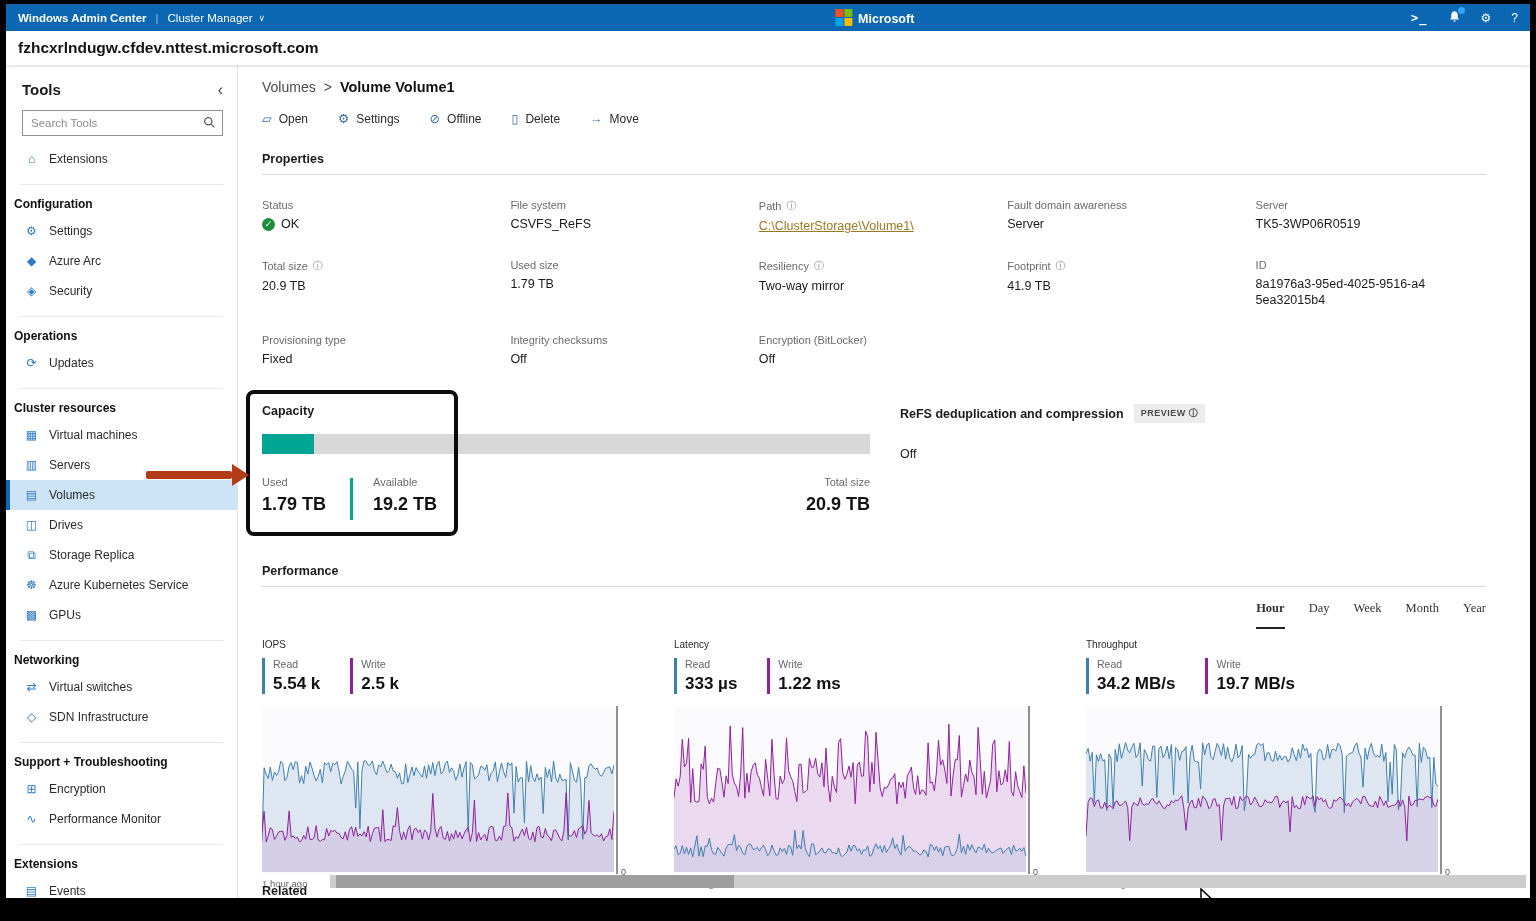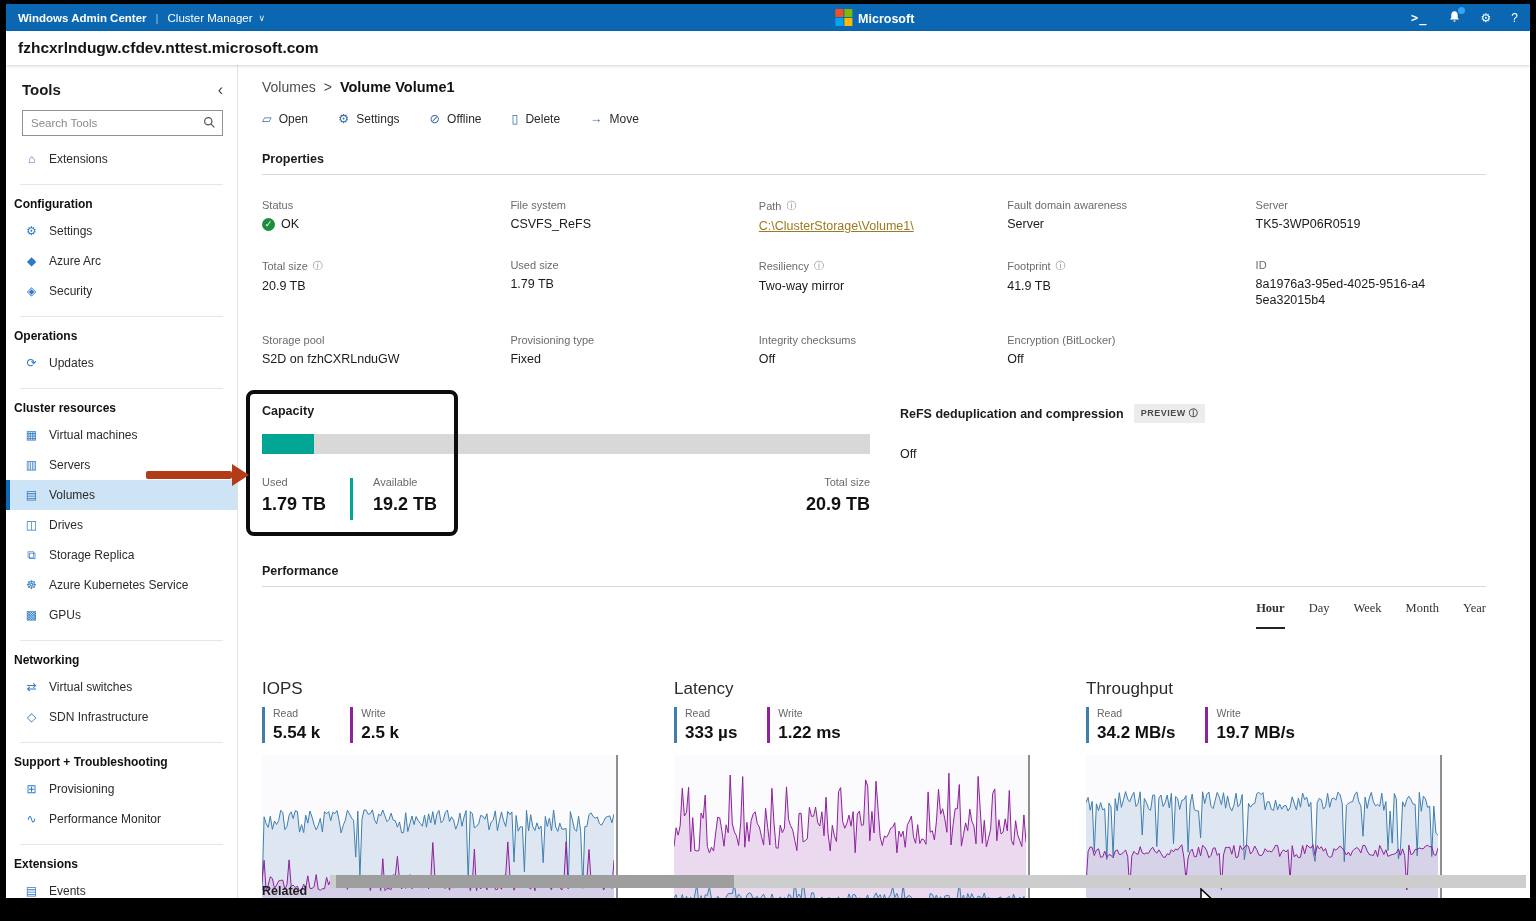--- a/index.html
+++ b/index.html
@@ -98,21 +98,21 @@
                    background:#ececec; padding:3px 7px; cursor:pointer; }
   .dedup-value { margin-top:24px; font-size:12.5px; color:#1b1b1b; }
 
   
   .perf-title { margin-top:44px; }
   .range-tabs { display:flex; justify-content:flex-end; gap:24px; margin-top:14px; font-size:12.5px; color:#333; }
   .range-tab { cursor:pointer; padding-bottom:11px;font-family:Liberation Serif, serif; }
   .range-tab.selected { font-weight:bold; border-bottom:2px solid #222; }
 
   .charts-row { display:flex; gap:56px; margin-top:10px; }
-  .chart-title { font-size:17px; color:#2b2b2b;margin-top:40px; }
+  .chart-title { font-size:10px; color:#2b2b2b; }
   .legend { display:flex; gap:30px; margin-top:8px; }
   .legend-item { border-left:3px solid #888; padding-left:8px; display:flex;
                  flex-direction:column; gap:4px; }
   .legend-name { font-size:10.5px; color:#666; }
   .legend-value { font-size:17px; font-weight:bold; color:#111; }
   .plot { width:356px; height:168px; margin-top:12px; position:relative;
           border-right:2px solid #8f8f8f; background:#fbfafd; }
   .zero-label { position:absolute; right:-10px; bottom:-3px; font-size:9px; color:#555; }
   .axis-row { width:356px; display:flex; justify-content:space-between; margin-top:4px;
               font-size:9.5px; color:#666; }
@@ -257,21 +257,21 @@
             <div class="side-item">
               <span class="side-icon">◇</span>
               <span class="side-label">SDN Infrastructure</span>
             </div>
           </div>
           <div class="side-section">
             <div class="side-divider"></div>
             <div class="side-heading">Support + Troubleshooting</div>
             <div class="side-item">
               <span class="side-icon">⊞</span>
-              <span class="side-label">Provisioning</span>
+              <span class="side-label">Encryption</span>
             </div>
             <div class="side-item">
               <span class="side-icon">∿</span>
               <span class="side-label">Performance Monitor</span>
             </div>
           </div>
           <div class="side-section">
             <div class="side-divider"></div>
             <div class="side-heading">Extensions</div>
             <div class="side-item">
@@ -381,26 +381,20 @@
             <div class="prop-value">41.9 TB</div>
           </div>
           <div class="prop-cell">
             <div class="prop-label">
               <span>ID</span>
             </div>
             <div class="prop-value wrap">8a1976a3-95ed-4025-9516-a45ea32015b4</div>
           </div>
           <div class="prop-cell">
             <div class="prop-label">
-              <span>Storage pool</span>
-            </div>
-            <div class="prop-value">S2D on fzhCXRLnduGW</div>
-          </div>
-          <div class="prop-cell">
-            <div class="prop-label">
               <span>Provisioning type</span>
             </div>
             <div class="prop-value">Fixed</div>
           </div>
           <div class="prop-cell">
             <div class="prop-label">
               <span>Integrity checksums</span>
             </div>
             <div class="prop-value">Off</div>
           </div>

